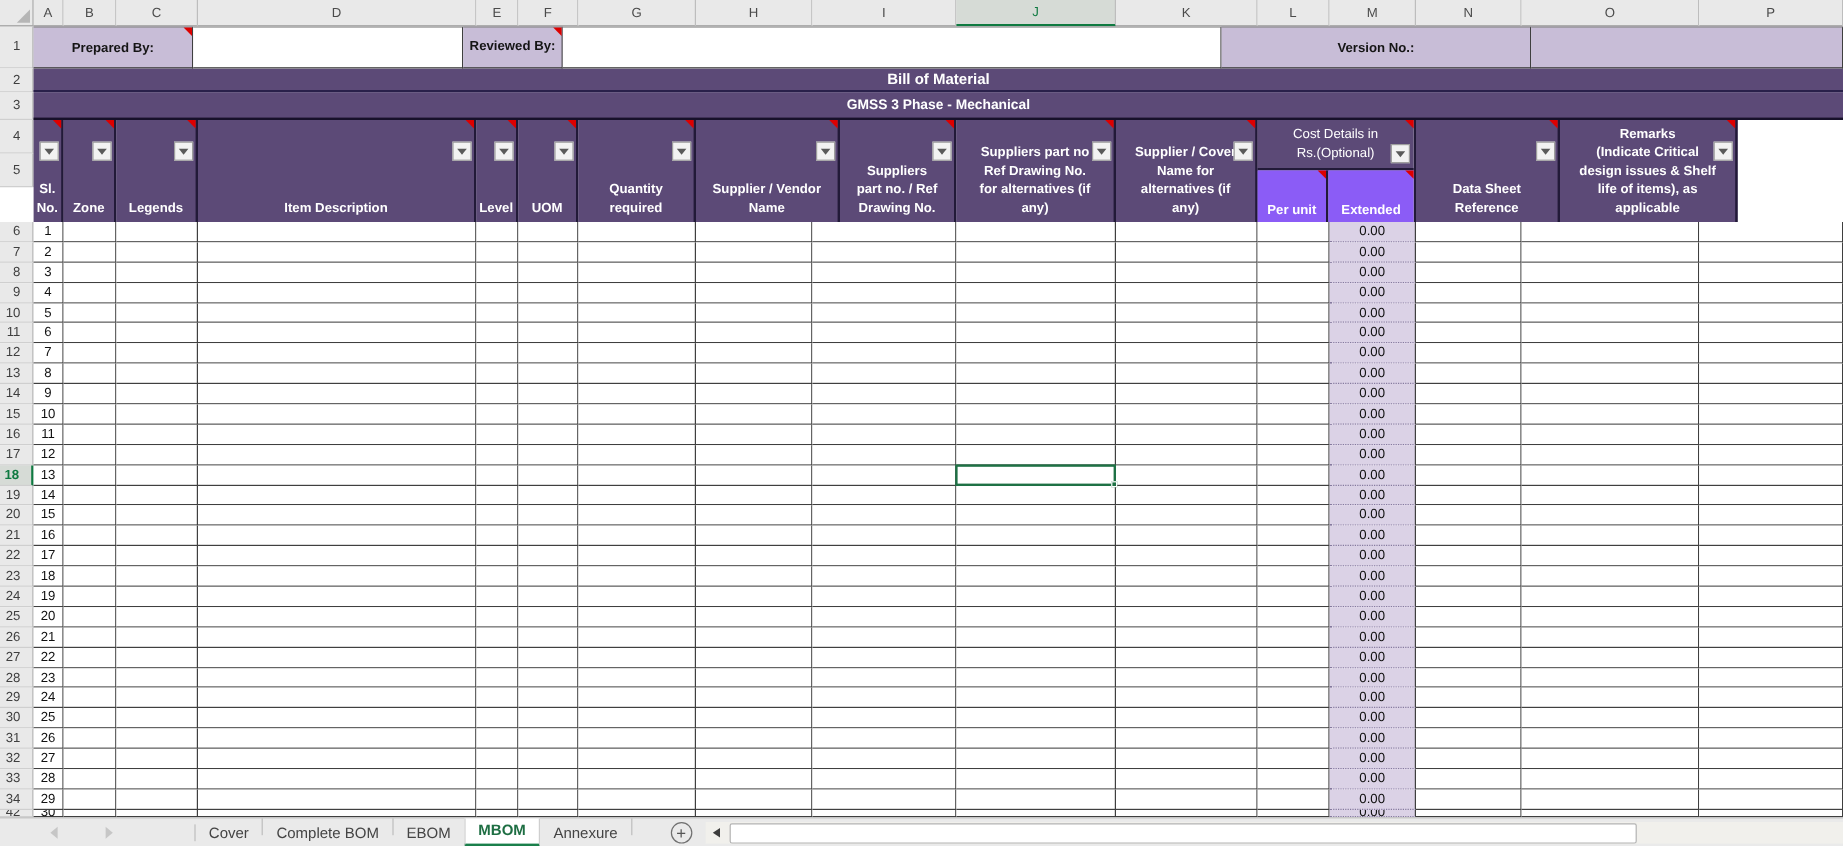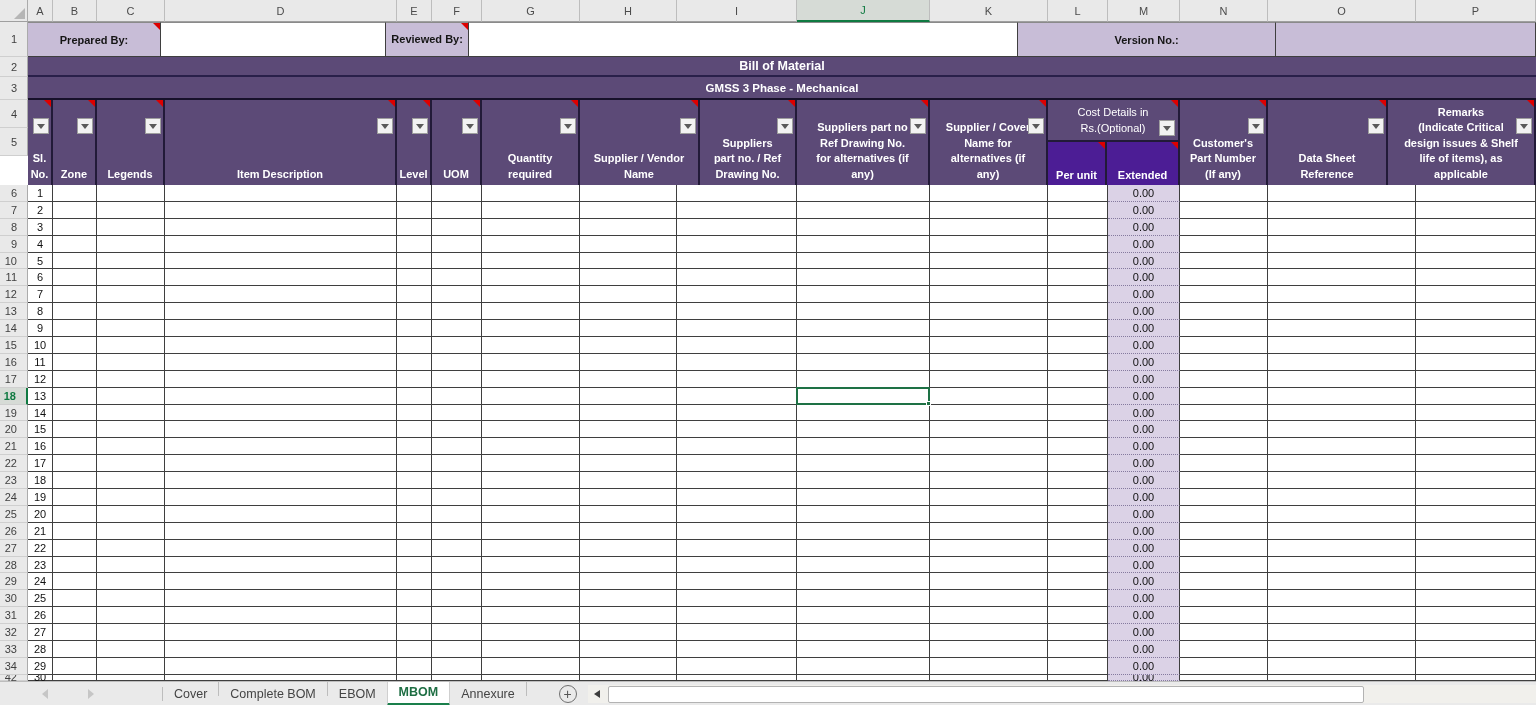--- a/index.html
+++ b/index.html
@@ -52,21 +52,21 @@
   .filterbtn .arr{width:0;height:0;border-left:4px solid transparent;
     border-right:4px solid transparent;border-top:5px solid #5a5a5a}
   .cmark{position:absolute;top:0;right:0;width:0;height:0;z-index:2;
     border-top:7px solid #dd0000;border-left:7px solid transparent}
   
   #cost{width:132px;flex:0 0 132px;display:flex;flex-direction:column;border-right:2px solid #221a38}
   #cost-top{position:relative;height:42px;background:#5c4a77;border-bottom:2px solid #221a38;
     color:#fff;font-weight:normal;font-size:11px;line-height:15.5px;text-align:center;padding-top:5px}
   #cost-top .filterbtn{top:20px;right:3px}
   #cost-sub{display:flex;height:43px}
-  .costcell{position:relative;background:#4c1d95;height:43px}
+  .costcell{position:relative;background:#8b5cf6;height:43px}
   .costcell .hlabel{bottom:2px}
   #cost-perunit{width:60px;border-right:2px solid #221a38}
   #cost-extended{width:72px}
 
   
   .drow{display:flex;height:16.9px}
   .dcell{background:#fff;border-right:1px solid #3f3f3f;border-bottom:1px solid #3f3f3f;
     font-size:11px;color:#111;display:flex;align-items:center;justify-content:center;
     position:relative;overflow:visible}
   .dcell.mpurple{background:#dbd2e6;border-bottom:1px dotted #857a9e}
@@ -293,31 +293,20 @@
           <div class="costcell" id="cost-perunit">
             <div class="hlabel">Per unit</div>
             <div class="cmark"></div>
           </div>
           <div class="costcell" id="cost-extended">
             <div class="hlabel">Extended</div>
             <div class="cmark"></div>
           </div>
         </div>
       </div>
-      <div class="hcell" style="width: 88px; flex: 0 0 88px;">
-        <div class="hlabel">
-          <div>Customer's</div>
-          <div>Part Number</div>
-          <div>(If any)</div>
-        </div>
-        <div class="filterbtn">
-          <div class="arr"></div>
-        </div>
-        <div class="cmark"></div>
-      </div>
       <div class="hcell" style="width: 120px; flex: 0 0 120px;">
         <div class="hlabel">
           <div>Data Sheet</div>
           <div>Reference</div>
         </div>
         <div class="filterbtn">
           <div class="arr"></div>
         </div>
         <div class="cmark"></div>
       </div>

